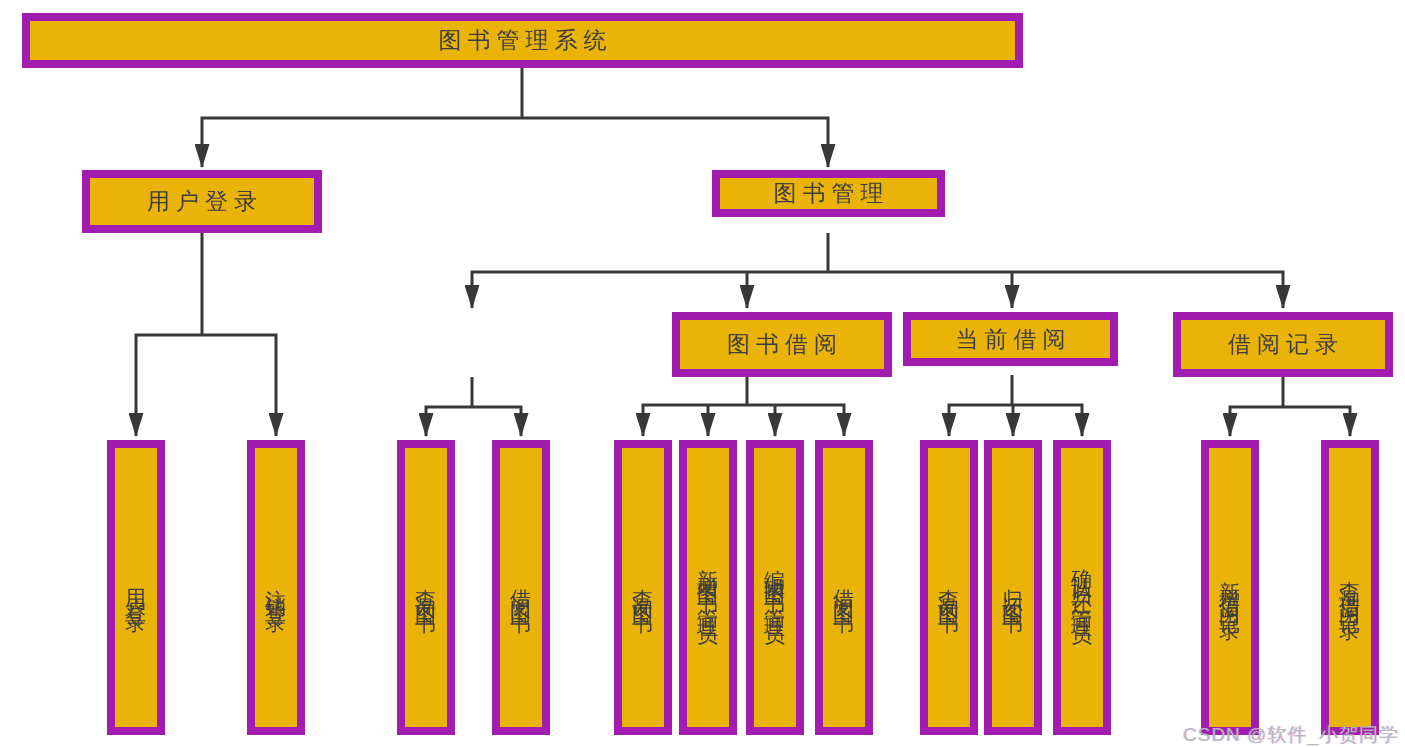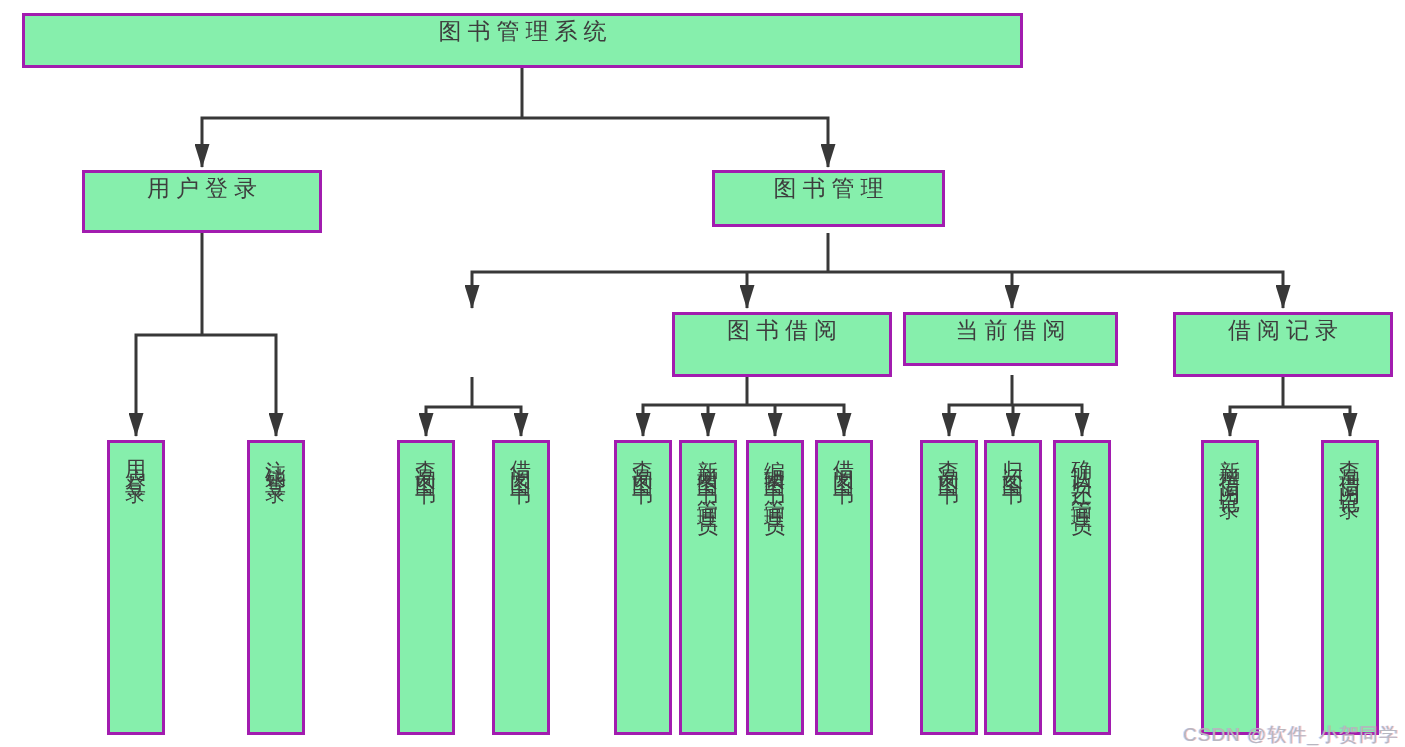--- a/index.html
+++ b/index.html
@@ -14,24 +14,24 @@
     width: 1405px; height: 747px;
     background: #ffffff;
   }
   svg.connectors {
     position: absolute; left: 0; top: 0;
     width: 1405px; height: 747px;
     z-index: 1;
   }
   .box {
     position: absolute;
-    background: #86efac;
-    border: 3px solid #a21caf;
+    background: #eab308;
+    border: 8px solid #a21caf;
     display: flex;
-    align-items: flex-start;
+    align-items: center;
     justify-content: center;
     color: #3d3d3d;
     z-index: 2;
   }
   .hlabel {
     font-size: 23px;
     letter-spacing: 6px;
     text-indent: 6px;
     white-space: nowrap;
     color: #3d3d3d;
@@ -42,21 +42,21 @@
     text-orientation: mixed;
     font-size: 21px;
     letter-spacing: 8px;
     line-height: 1;
     color: #3d3d3d;
     white-space: nowrap;
   }
   
   .n-root      { left: 22px;   top: 13px;  width: 1001px; height: 55px; }
   .n-l2-login  { left: 82px;   top: 170px; width: 240px;  height: 63px; }
-  .n-l2-mgmt   { left: 712px;  top: 170px; width: 233px;  height: 57px; }
+  .n-l2-mgmt   { left: 712px;  top: 170px; width: 233px;  height: 47px; }
   .n-l3-0      { left: 363px;  top: 312px; width: 218px;  height: 65px; }
   .n-l3-1      { left: 672px;  top: 312px; width: 220px;  height: 65px; }
   .n-l3-2      { left: 903px;  top: 312px; width: 215px;  height: 54px; }
   .n-l3-3      { left: 1173px; top: 312px; width: 220px;  height: 65px; }
   .leaf        { top: 440px;   width: 58px; height: 295px; }
   .lf-0  { left: 107px;  }
   .lf-1  { left: 247px;  }
   .lf-2  { left: 397px;  }
   .lf-3  { left: 492px;  }
   .lf-4  { left: 614px;  }

